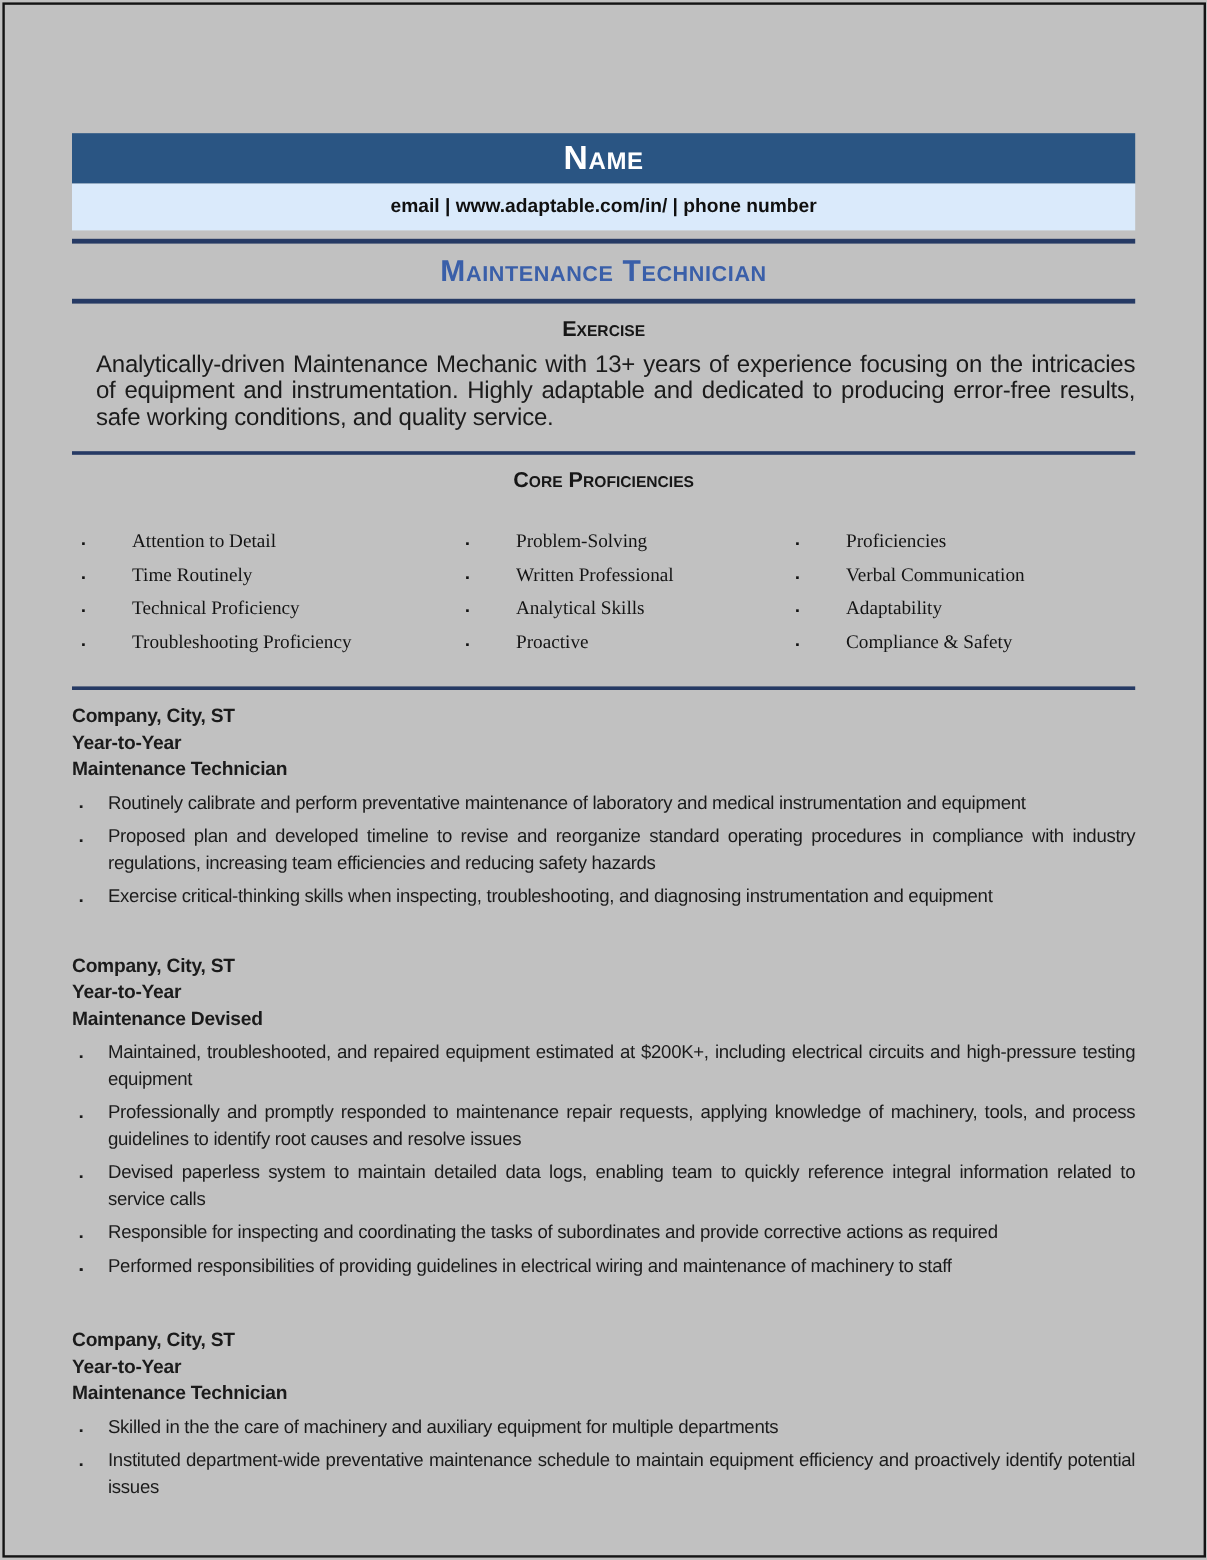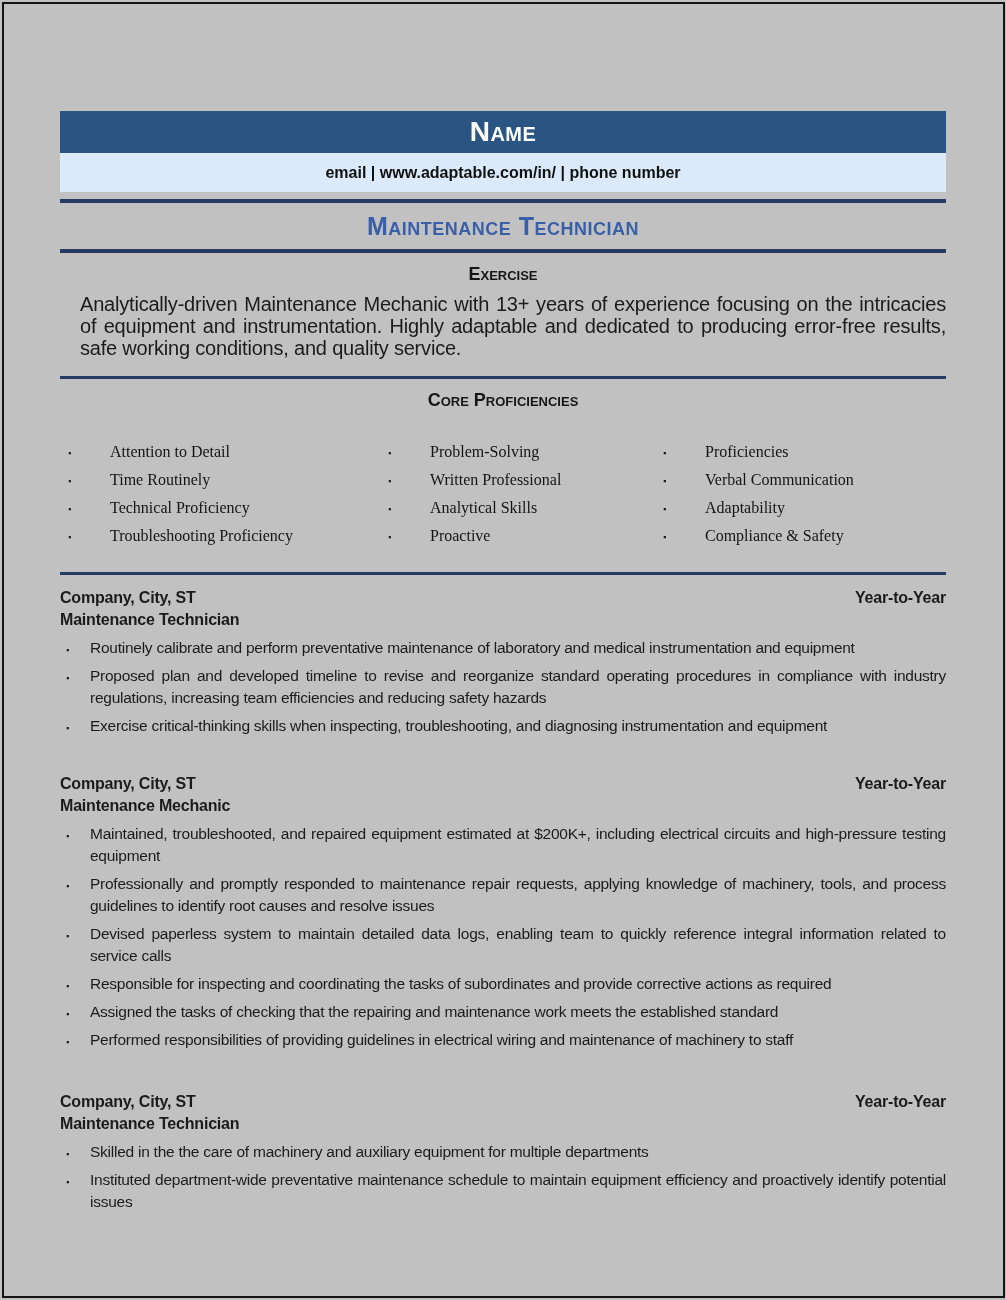--- a/index.html
+++ b/index.html
@@ -27,21 +27,21 @@
   .profile-text{margin:7px 0 0 20px;font-size:20px;line-height:22px;text-align:justify;letter-spacing:-0.2px;}
 
   .core-grid{margin-top:30px;display:grid;grid-template-columns:320px 275px 1fr;row-gap:8px;
              font-family:"Liberation Serif",serif;font-size:16px;line-height:20px;color:#141414;}
   .core-item{position:relative;padding-left:50px;}
   .core-item .sq{position:absolute;left:8px;top:1px;font-size:9px;color:#141414;}
 
   .job{margin-top:12px;}
   .job.j2{margin-top:36px;}
   .job.j3{margin-top:40px;}
-  .job-head{display:flex;justify-content:space-between;font-weight:bold;font-size:16px;line-height:22px;letter-spacing:-0.2px;}
+  .job-head{display:flex;justify-content:space-between;font-weight:bold;font-size:16px;line-height:22px;letter-spacing:-0.2px;flex-direction:column;}
   .job-title{font-weight:bold;font-size:16px;line-height:22px;letter-spacing:-0.2px;}
   .bullets{margin-top:2px;}
   .bi{position:relative;padding-left:30px;margin-top:6px;font-size:15.5px;line-height:22px;
       text-align:justify;letter-spacing:-0.25px;}
   .bi .sq{position:absolute;left:6px;top:2px;font-size:9px;text-align:left;}
 </style>
 </head>
 <body>
 
 <div class="page">
@@ -95,27 +95,27 @@
         <div class="bi"><span class="sq">▪</span><span>Proposed plan and developed timeline to revise and reorganize standard operating procedures in compliance with industry regulations, increasing team efficiencies and reducing safety hazards</span></div>
         <div class="bi"><span class="sq">▪</span><span>Exercise critical-thinking skills when inspecting, troubleshooting, and diagnosing instrumentation and equipment</span></div>
       </div>
     </section>
 
     <section class="job j2">
       <div class="job-head">
         <span class="company">Company, City, ST</span>
         <span class="dates">Year-to-Year</span>
       </div>
-      <div class="job-title">Maintenance Mechanic</div>
+      <div class="job-title">Maintenance Devised</div>
       <div class="bullets">
         <div class="bi"><span class="sq">▪</span><span>Maintained, troubleshooted, and repaired equipment estimated at $200K+, including electrical circuits and high-pressure testing equipment</span></div>
         <div class="bi"><span class="sq">▪</span><span>Professionally and promptly responded to maintenance repair requests, applying knowledge of machinery, tools, and process guidelines to identify root causes and resolve issues</span></div>
         <div class="bi"><span class="sq">▪</span><span>Devised paperless system to maintain detailed data logs, enabling team to quickly reference integral information related to service calls</span></div>
         <div class="bi"><span class="sq">▪</span><span>Responsible for inspecting and coordinating the tasks of subordinates and provide corrective actions as required</span></div>
-        <div class="bi"><span class="sq">▪</span><span>Assigned the tasks of checking that the repairing and maintenance work meets the established standard</span></div>
+        <div class="bi"><span class="sq">▪</span></div>
         <div class="bi"><span class="sq">▪</span><span>Performed responsibilities of providing guidelines in electrical wiring and maintenance of machinery to staff</span></div>
       </div>
     </section>
 
     <section class="job j3">
       <div class="job-head">
         <span class="company">Company, City, ST</span>
         <span class="dates">Year-to-Year</span>
       </div>
       <div class="job-title">Maintenance Technician</div>

